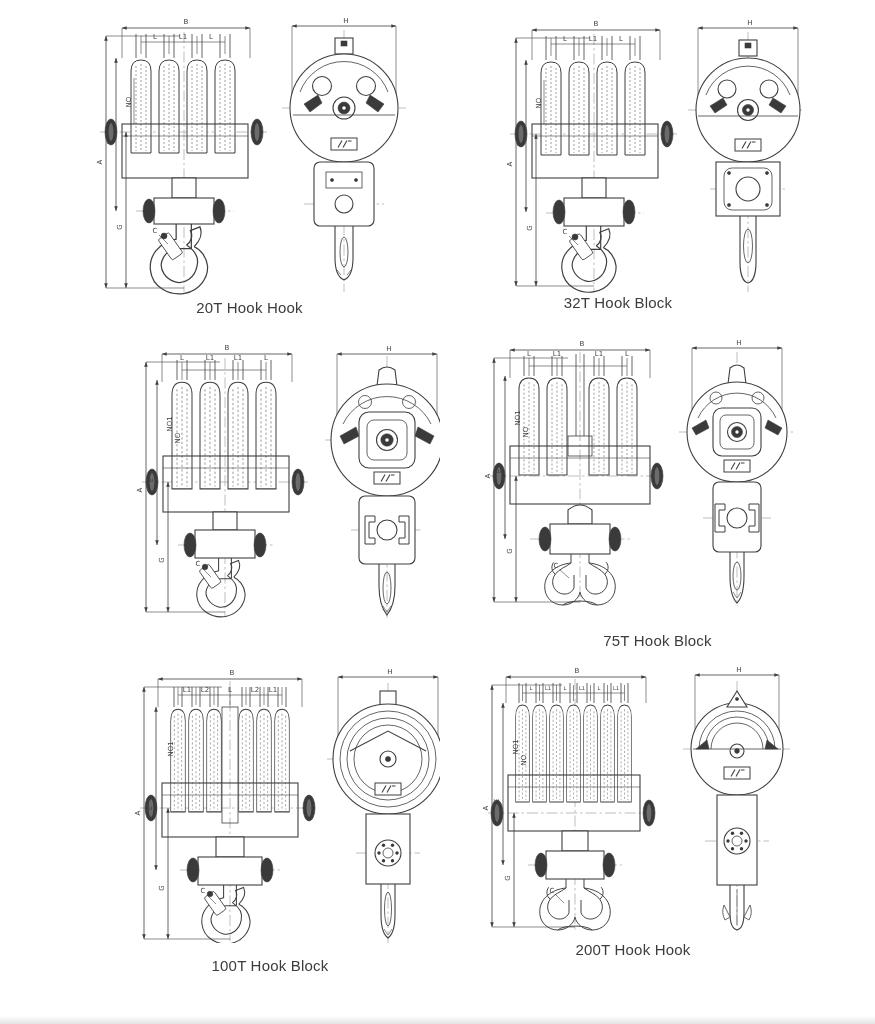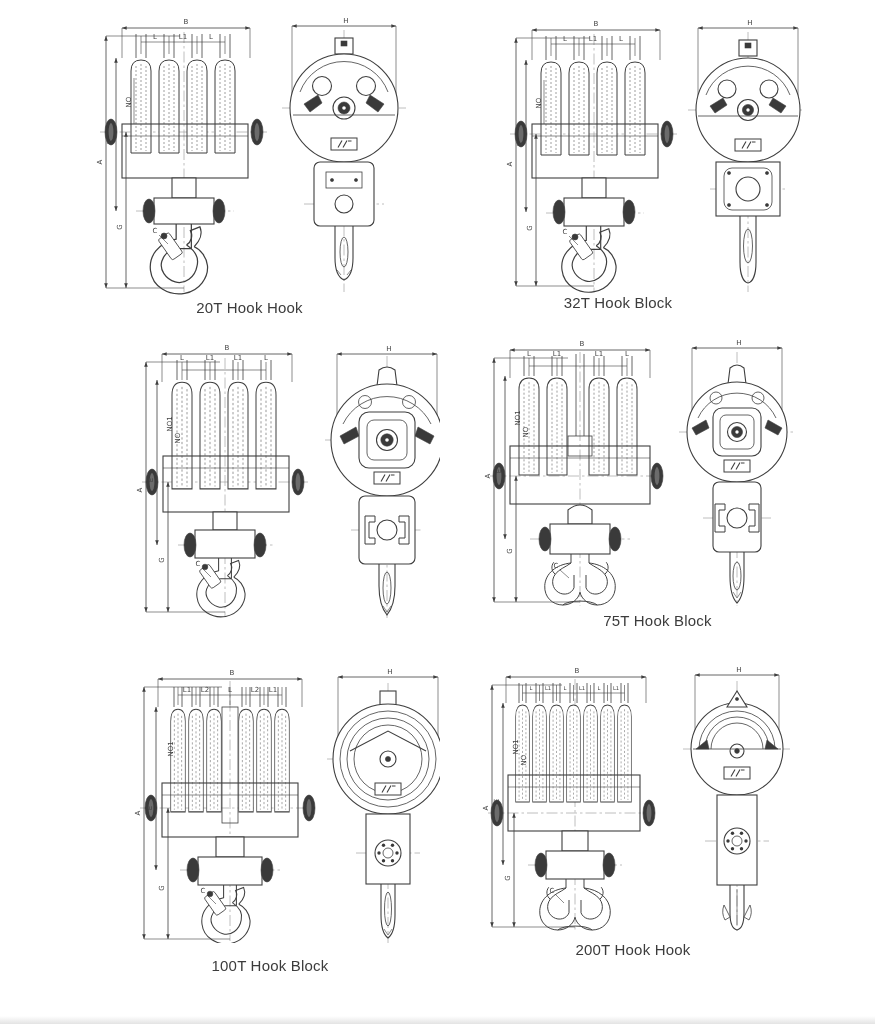--- a/index.html
+++ b/index.html
@@ -394,21 +394,21 @@
         <circle cx="287" cy="96" r="1.7" fill="#fff"></circle>
     <use href="#plateZJ" x="274" y="124"></use>
     <rect class="sf" x="263" y="146" width="48" height="70" rx="6"></rect>
     <use href="#clevis" x="287" y="182"></use>
     <path class="s" d="M280,216 V240 M294,216 V240"></path>
     <path class="s" d="M280,240 C280,254 283,263 287,267 C291,263 294,254 294,240"></path>
     <ellipse class="s7" cx="287" cy="240" rx="4" ry="14"></ellipse>
     <path class="s5" d="M283,256 l4,6 l4,-6"></path>
   </g>
 </svg>
-<div class="caption" style="padding-left:70px;margin-top:4px">75T Hook Block</div>
+<div class="caption" style="padding-left:70px;margin-top:24px">75T Hook Block</div>
 </div>
 
 <div class="fig" style="left:100px;top:663px;width:340px;">
 <svg width="340" height="280" viewBox="0 0 340 280">
   <g>
     <line class="cl" x1="130" y1="18" x2="130" y2="278"></line>
     <line class="cl" x1="40" y1="145" x2="212" y2="145"></line>
     <line class="cl" x1="80" y1="207" x2="180" y2="207"></line>
     <line class="s7" x1="58" y1="16" x2="202" y2="16" marker-start="url(#ar)" marker-end="url(#ar)"></line>
     <line class="s5" x1="58" y1="16" x2="58" y2="44"></line>

